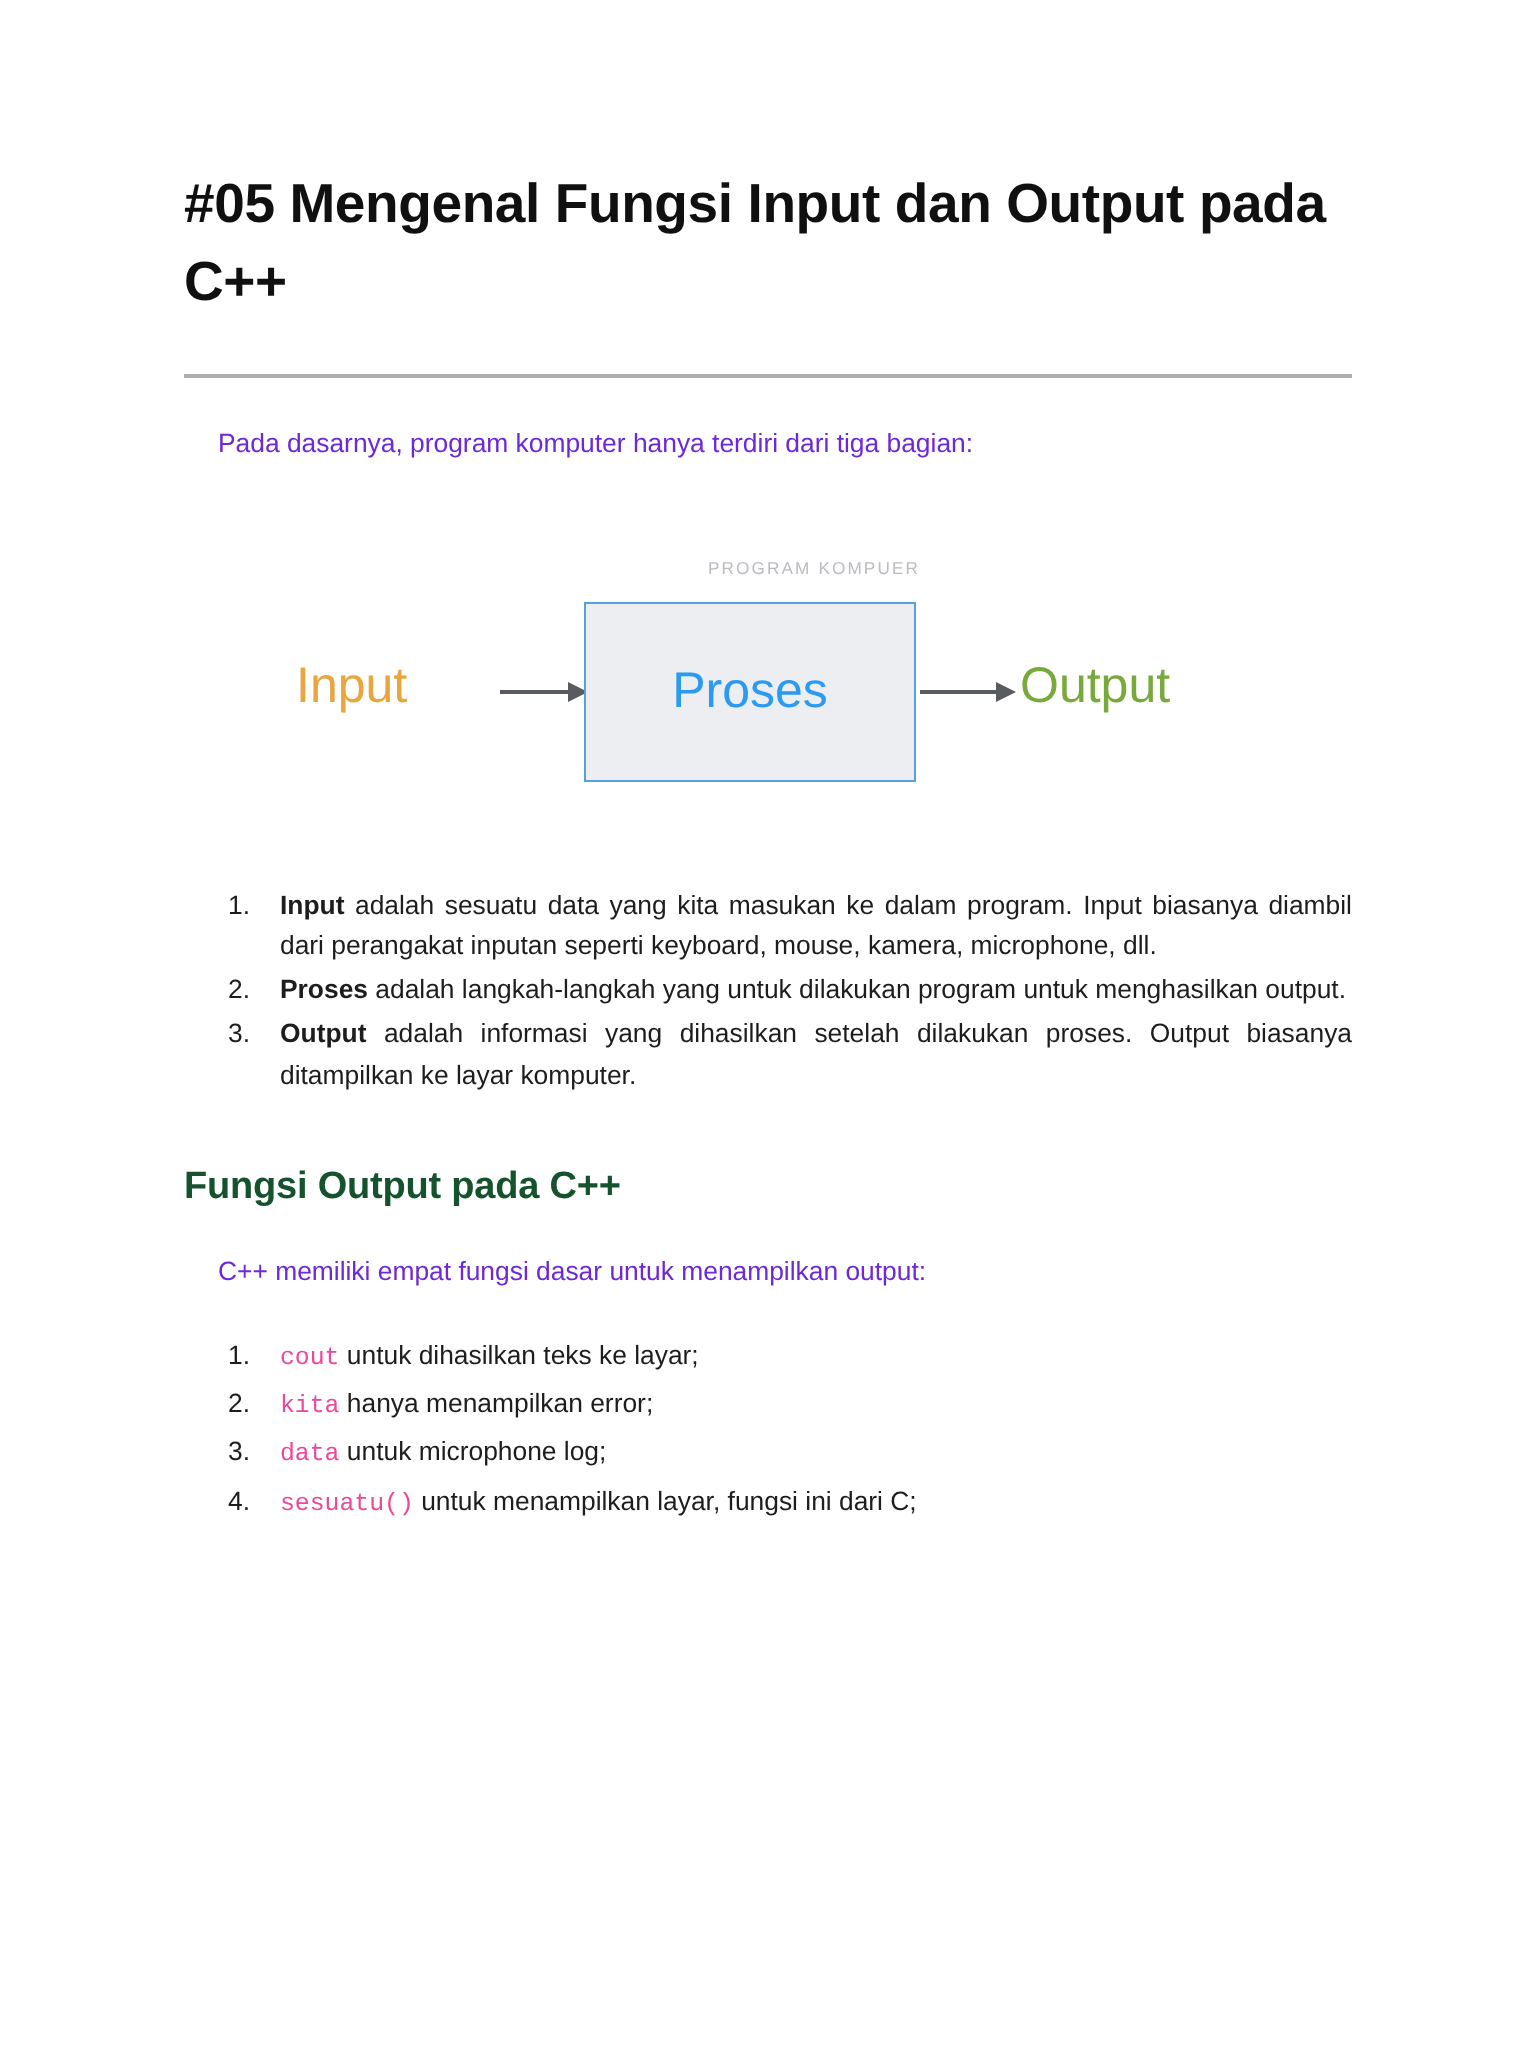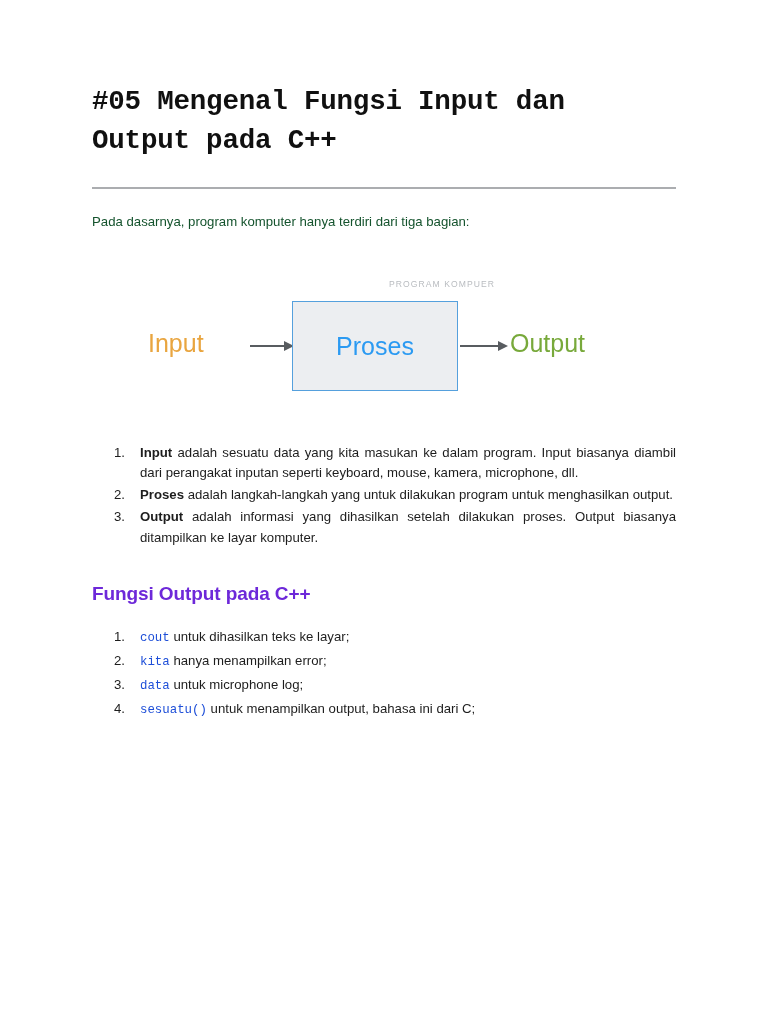--- a/index.html
+++ b/index.html
@@ -32,38 +32,37 @@
 
   
   .doc-title {
     font-size: 27.5px;
     font-weight: bold;
     line-height: 1.42;
     letter-spacing: -0.2px;
     color: #101010;
     margin: 0;
     width: 580px;
-    font-family: Liberation Mono, monospace;
   }
 
   
   .divider {
     margin-top: 27px;
     height: 0;
     border: none;
     border-top: 2px solid #abadb0;
     width: 584px;
   }
 
   
   .para {
     font-size: 13.2px;
     line-height: 1.55;
-    color: #14532d;
-    margin: 0;
+    color: #6d28d9;
+    margin: 17px;
   }
   .para-intro { margin-top: 23px; }
   .para-mid   { margin-top: 22px; width: 510px; }
   .para-sub   { margin-top: 21px; }
 
   
   .diagram-wrap {
     position: relative;
     margin-top: 38px;
     width: 584px;
@@ -74,21 +73,20 @@
     left: 50px;
     top: 0;
     width: 504px;
     height: 172px;
   }
   .dg-label {
     position: absolute;
     left: 212px;
     top: 8px;
     width: 176px;
-    text-align: center;
     font-size: 8.6px;
     letter-spacing: 1.05px;
     color: #b9bcc0;
     font-family: "Liberation Sans", sans-serif;
   }
   .dg-box {
     position: absolute;
     left: 150px;
     top: 30px;
     width: 166px;
@@ -180,21 +178,21 @@
     color: #1d1d1d;
   }
   ol.def-list > li b {
     font-weight: bold;
   }
 
   
   .section-head {
     font-size: 19px;
     font-weight: bold;
-    color: #6d28d9;
+    color: #14532d;
     margin: 0;
     margin-top: 34px;
     letter-spacing: -0.1px;
   }
 
   
   ol.code-list {
     margin: 0;
     margin-top: 20px;
     padding: 0;
@@ -212,21 +210,21 @@
     position: absolute;
     left: 22px;
     top: 0;
     width: 20px;
     text-align: left;
     font-size: 13.2px;
   }
   code.mono {
     font-family: "Liberation Mono", monospace;
     font-size: 12.4px;
-    color: #1d4ed8;
+    color: #ec4899;
   }
 </style>
 </head>
 <body>
 
 <div class="page">
   <div class="content">
 
     <h1 class="doc-title">#05 Mengenal Fungsi Input dan Output pada C++</h1>
 
@@ -268,30 +266,31 @@
         <span class="num">2.</span><b>Proses</b><span> adalah langkah-langkah yang untuk dilakukan program untuk menghasilkan output.</span>
       </li>
       <li>
         <span class="num">3.</span><b>Output</b><span> adalah informasi yang dihasilkan setelah dilakukan proses. Output biasanya ditampilkan ke layar komputer.</span>
       </li>
     </ol>
 
 
     <h2 class="section-head">Fungsi Output pada C++</h2>
 
+    <p class="para para-sub">C++ memiliki empat fungsi dasar untuk menampilkan output:</p>
 
     <ol class="code-list">
       <li>
         <span class="num">1.</span><code class="mono">cout</code><span> untuk dihasilkan teks ke layar;</span>
       </li>
       <li>
         <span class="num">2.</span><code class="mono">kita</code><span> hanya menampilkan error;</span>
       </li>
       <li>
         <span class="num">3.</span><code class="mono">data</code><span> untuk microphone log;</span>
       </li>
       <li>
-        <span class="num">4.</span><code class="mono">sesuatu()</code><span> untuk menampilkan output, bahasa ini dari C;</span>
+        <span class="num">4.</span><code class="mono">sesuatu()</code><span> untuk menampilkan layar, fungsi ini dari C;</span>
       </li>
     </ol>
 
   </div>
 </div>
 
 </body></html>

